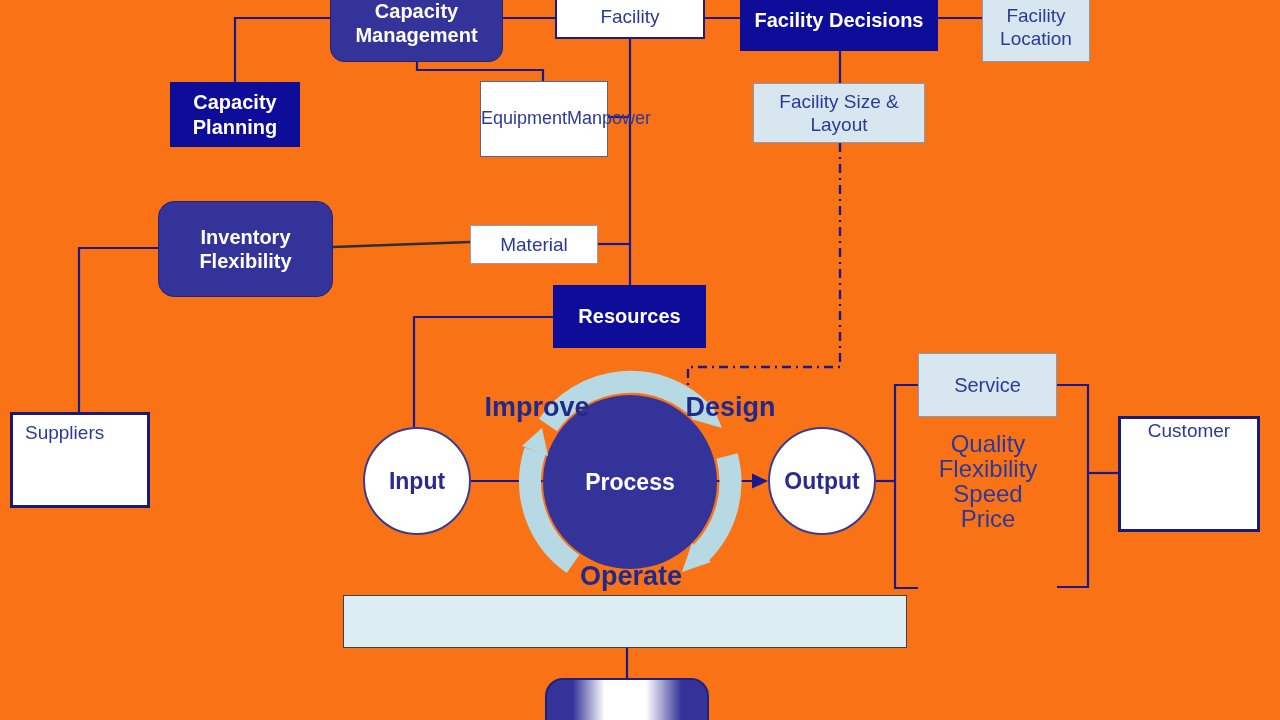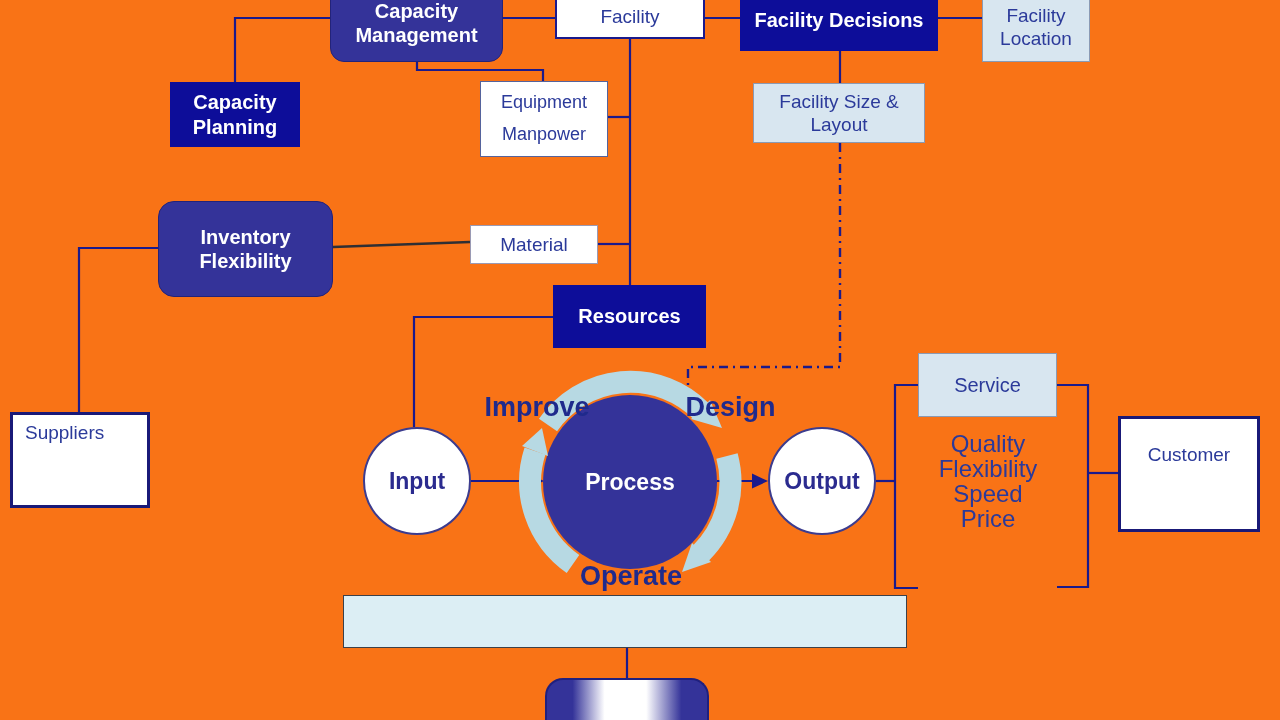--- a/index.html
+++ b/index.html
@@ -65,21 +65,21 @@
   <div class="node whitebox" style="left:555px;top:-6px;width:150px;height:45px;border:2px solid #1a1a8c;">Facility</div>
 
   <div class="node dark" style="left:740px;top:-10px;width:198px;height:61px;">Facility Decisions</div>
 
   <div class="node lite" style="left:982px;top:-8px;width:108px;height:70px;">Facility
 Location</div>
 
   <div class="node dark" style="left:170px;top:82px;width:130px;height:65px;">Capacity
 Planning</div>
 
-  <div class="node whitebox" style="left:480px;top:81px;width:128px;height:76px;border:1.5px solid #55639c;flex-direction:column;justify-content:space-evenly;font-size:18px;">
+  <div class="node whitebox" style="left:480px;top:81px;width:128px;height:76px;border:1.5px solid #55639c;flex-direction:row;justify-content:space-evenly;font-size:18px;">
     <span>Equipment</span>
     <span>Manpower</span>
   </div>
 
   <div class="node lite" style="left:753px;top:83px;width:172px;height:60px;">Facility Size &amp;
 Layout</div>
 
   <div class="node ind" style="left:158px;top:201px;width:175px;height:96px;border-radius:16px;">Inventory
 Flexibility</div>
 
@@ -115,19 +115,19 @@
   <div class="node lite" style="left:918px;top:353px;width:139px;height:64px;font-size:20px;">Service</div>
 
   <div class="attr-lines" style="position:absolute;left:918px;top:431px;width:140px;text-align:center;z-index:2;">
     <div>Quality</div>
     <div>Flexibility</div>
     <div>Speed</div>
     <div>Price</div>
   </div>
 
 
-  <div class="node whitebox" style="left:1118px;top:416px;width:142px;height:116px;border:3px solid #191978;align-items:flex-start;padding-top:24px;font-size:19px;text-align:right;">Customer</div>
+  <div class="node whitebox" style="left:1118px;top:416px;width:142px;height:116px;border:3px solid #191978;align-items:flex-start;padding-top:0;font-size:19px;text-align:right;">Customer</div>
 
   <div style="position:absolute;left:343px;top:595px;width:564px;height:53px;box-sizing:border-box;background:#dceef4;border:1.5px solid #3c4048;z-index:2;"></div>
 
   <div id="bottom-box"></div>
 
 </div>
 
 </body></html>

